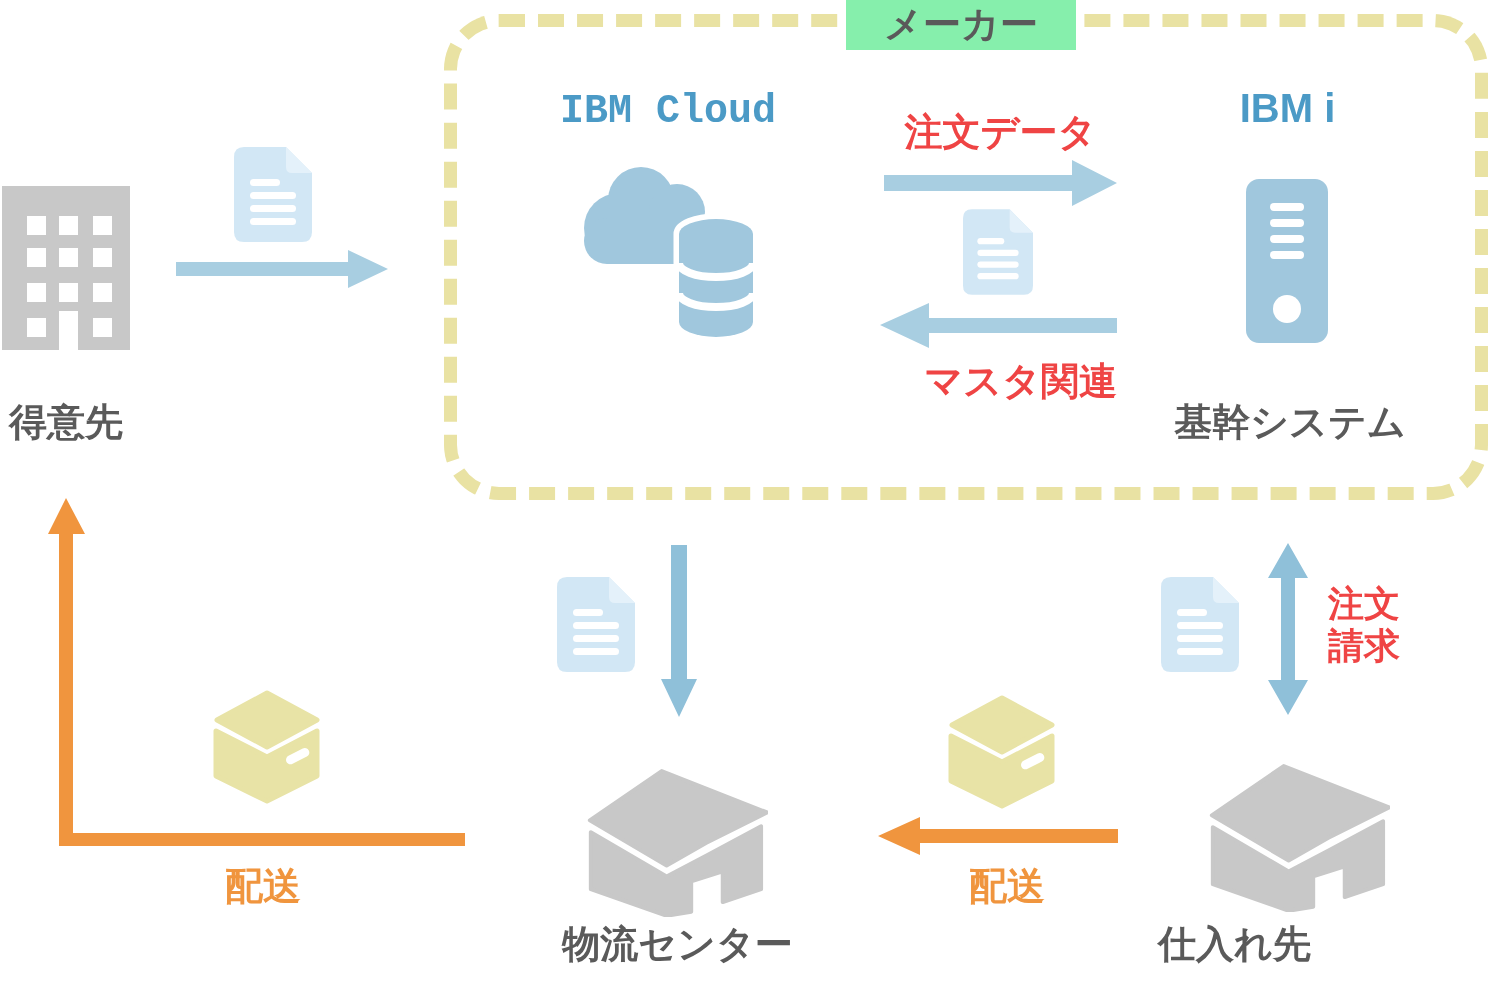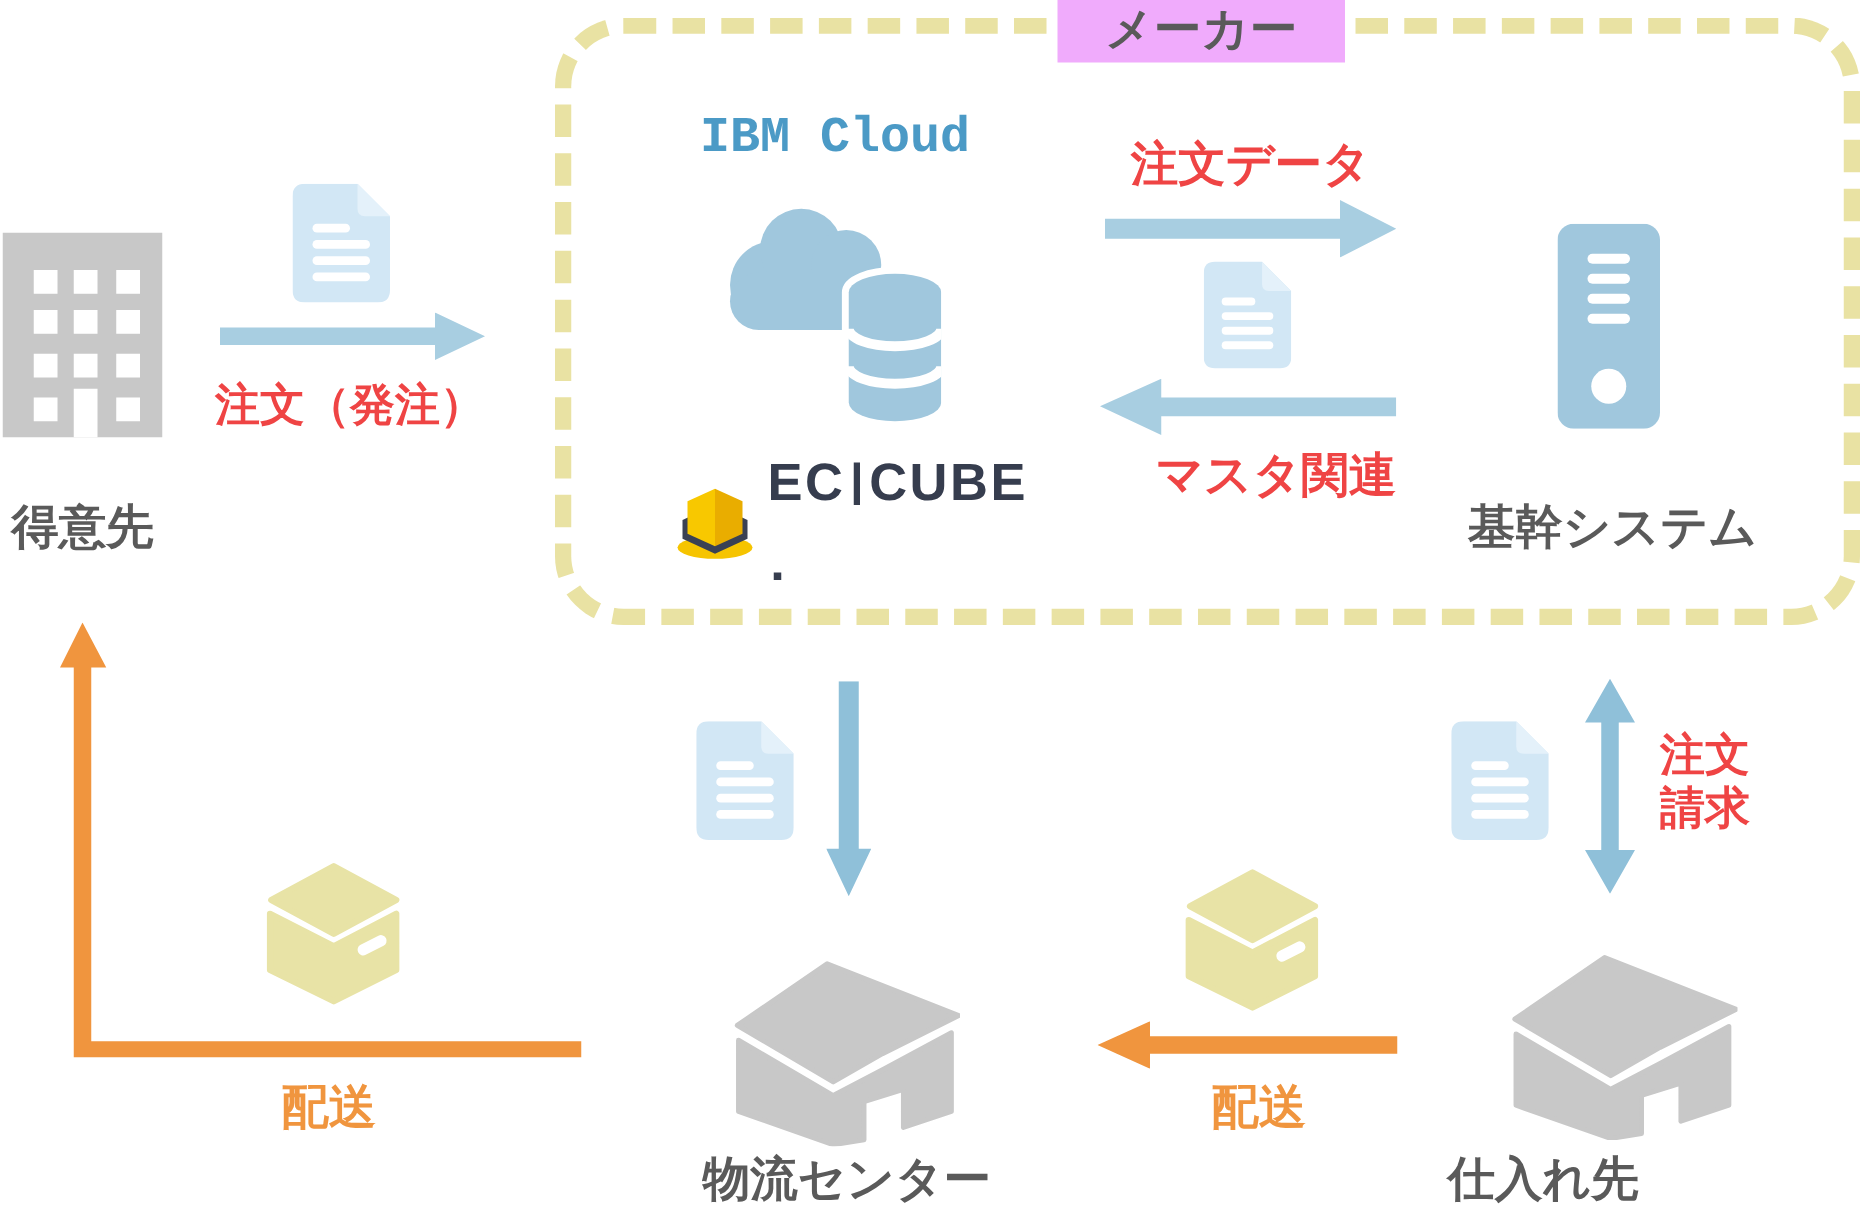--- a/index.html
+++ b/index.html
@@ -12,21 +12,21 @@
   .lbl-gray{color:#5a5a5a;font-size:38px;}
   .lbl-blue{color:#ef4444;font-size:38px;}
   .lbl-ibm{color:#4b9ac6;font-size:40px;}
   .lbl-orange{color:#f0953e;font-size:38px;}
   
   .maker-box{
     left:444px;top:14px;width:1018px;height:460px;
     border:13px dashed #e9e2a3;border-radius:55px;
   }
   .maker-title{
-    left:846px;top:0px;width:230px;height:50px;background:#f0abfc;z-index:3;
+    left:846px;top:0px;width:230px;height:50px;background:#86efac;z-index:3;
     display:flex;align-items:center;justify-content:center;
   }
   
   .eccube{left:536px;top:386px;width:290px;height:64px;display:flex;align-items:center;}
   .eccube-text{color:#363d4e;font-size:42px;font-weight:800;letter-spacing:2px;line-height:64px;}
   .eccube-bar{display:inline-block;width:5px;height:34px;background:#363d4e;margin:0 7px;vertical-align:-4px;}
   .eccube-dot{display:inline-block;width:6px;height:6px;background:#363d4e;margin-left:5px;vertical-align:0px;}
   svg{display:block;}
 </style>
 </head>
@@ -49,33 +49,20 @@
         <circle cx="94" cy="48" r="28"></circle>
         <rect x="1" y="54" width="120" height="46" rx="23"></rect>
       </g>
       <path d="M96,70 a37,15 0 0 1 74,0 V158 a37,15 0 0 1 -74,0 Z" fill="#ffffff" stroke="#ffffff" stroke-width="11"></path>
       <path d="M96,70 a37,15 0 0 1 74,0 V158 a37,15 0 0 1 -74,0 Z" fill="#a0c7dd"></path>
       <path d="M96,99 a37,14 0 0 0 74,0" fill="none" stroke="#ffffff" stroke-width="8"></path>
       <path d="M96,129 a37,14 0 0 0 74,0" fill="none" stroke="#ffffff" stroke-width="8"></path>
     </svg>
   </div>
 
-  <div class="abs eccube">
-    <span>
-      <svg width="70" height="62" viewBox="0 0 70 62">
-        <ellipse cx="36" cy="51" rx="30" ry="9" fill="#f6c400"></ellipse>
-        <polygon points="10,29 36,17 62,29 62,44 36,56 10,44" fill="#3a4154"></polygon>
-        <polygon points="36,4 14,14 14,40 36,50" fill="#f8c800"></polygon>
-        <polygon points="36,4 58,14 58,40 36,50" fill="#e9ad00"></polygon>
-      </svg>
-    </span>
-    <span class="eccube-text" style="margin-left:8px;">
-      <span>EC</span><span class="eccube-bar"></span><span>CUBE</span><span class="eccube-dot"></span>
-    </span>
-  </div>
 
   <div class="abs lbl lbl-blue" style="left:884px;top:112px;width:233px;">注文データ</div>
   <div class="abs" style="left:884px;top:160px;">
     <svg width="233" height="46" viewBox="0 0 233 46">
       <polygon points="0,15 188,15 188,0 233,23 188,46 188,31 0,31" fill="#a8cee1"></polygon>
     </svg>
   </div>
   <div class="abs" style="left:963px;top:205px;">
     <svg width="70" height="94" viewBox="0 0 78 95">
       <path d="M10,0 H52 L78,26 V85 Q78,95 68,95 H10 Q0,95 0,85 V10 Q0,0 10,0 Z" fill="#d2e7f5"></path>
@@ -86,20 +73,21 @@
       <rect x="16" y="71" width="46" height="7" rx="3.5" fill="#fff"></rect>
     </svg>
   </div>
   <div class="abs" style="left:880px;top:303px;">
     <svg width="237" height="45" viewBox="0 0 237 45">
       <polygon points="237,15 49,15 49,0 0,22 49,45 49,30 237,30" fill="#a8cee1"></polygon>
     </svg>
   </div>
   <div class="abs lbl lbl-blue" style="left:884px;top:361px;width:233px;text-align:right;">マスタ関連</div>
 
+  <div class="abs lbl lbl-ibm" style="left:1210px;top:86px;width:155px;">IBM i</div>
   <div class="abs" style="left:1246px;top:179px;">
     <svg width="82" height="164" viewBox="0 0 82 164">
       <rect x="0" y="0" width="82" height="164" rx="13" fill="#a0c7dd"></rect>
       <rect x="24" y="24" width="34" height="8" rx="4" fill="#fff"></rect>
       <rect x="24" y="40" width="34" height="8" rx="4" fill="#fff"></rect>
       <rect x="24" y="56" width="34" height="8" rx="4" fill="#fff"></rect>
       <rect x="24" y="72" width="34" height="8" rx="4" fill="#fff"></rect>
       <circle cx="41" cy="130" r="14" fill="#fff"></circle>
     </svg>
   </div>
@@ -132,21 +120,20 @@
       <rect x="16" y="45" width="46" height="7" rx="3.5" fill="#fff"></rect>
       <rect x="16" y="58" width="46" height="7" rx="3.5" fill="#fff"></rect>
       <rect x="16" y="71" width="46" height="7" rx="3.5" fill="#fff"></rect>
     </svg>
   </div>
   <div class="abs" style="left:176px;top:250px;">
     <svg width="212" height="38" viewBox="0 0 212 38">
       <polygon points="0,12 172,12 172,0 212,19 172,38 172,26 0,26" fill="#a8cee1"></polygon>
     </svg>
   </div>
-  <div class="abs lbl lbl-blue" style="left:160px;top:304px;width:240px;font-size:36px;">注文（発注）</div>
   <div class="abs lbl lbl-gray" style="left:6px;top:402px;width:120px;">得意先</div>
 
   <div class="abs" style="left:557px;top:577px;">
     <svg width="78" height="95" viewBox="0 0 78 95">
       <path d="M10,0 H52 L78,26 V85 Q78,95 68,95 H10 Q0,95 0,85 V10 Q0,0 10,0 Z" fill="#d2e7f5"></path>
       <path d="M52,0 L78,26 H58 Q52,26 52,20 Z" fill="#e4f1fa"></path>
       <rect x="16" y="32" width="30" height="7" rx="3.5" fill="#fff"></rect>
       <rect x="16" y="45" width="46" height="7" rx="3.5" fill="#fff"></rect>
       <rect x="16" y="58" width="46" height="7" rx="3.5" fill="#fff"></rect>
       <rect x="16" y="71" width="46" height="7" rx="3.5" fill="#fff"></rect>

